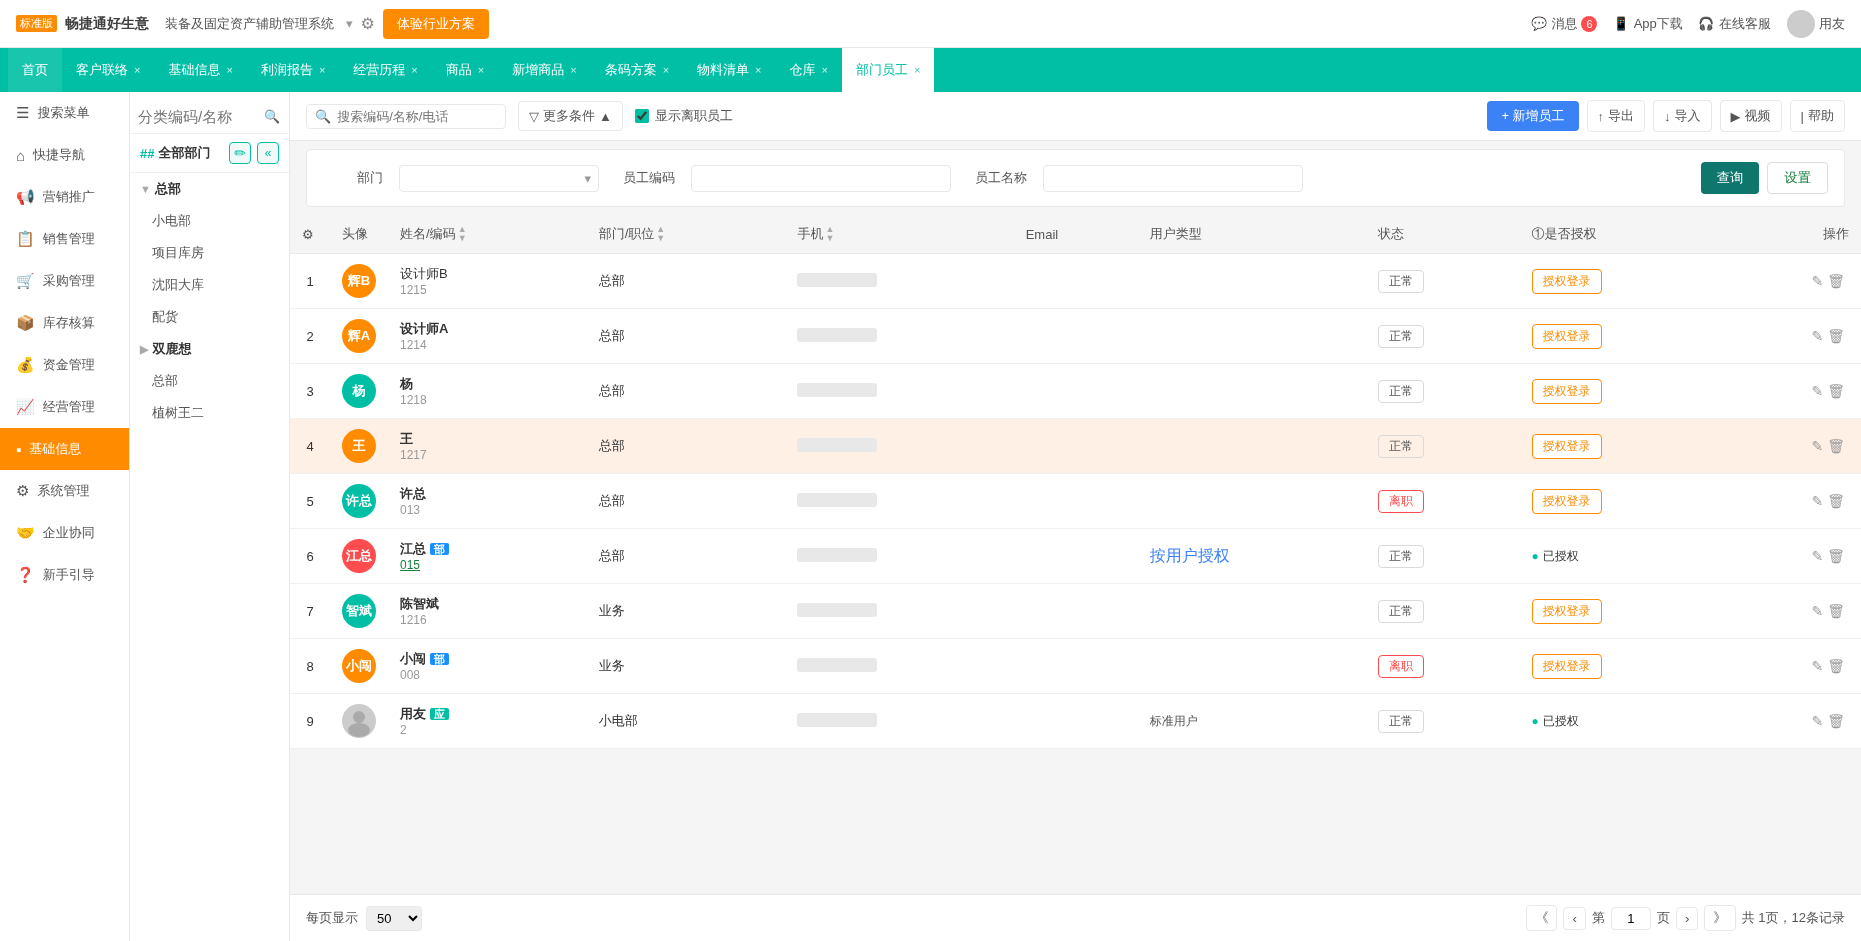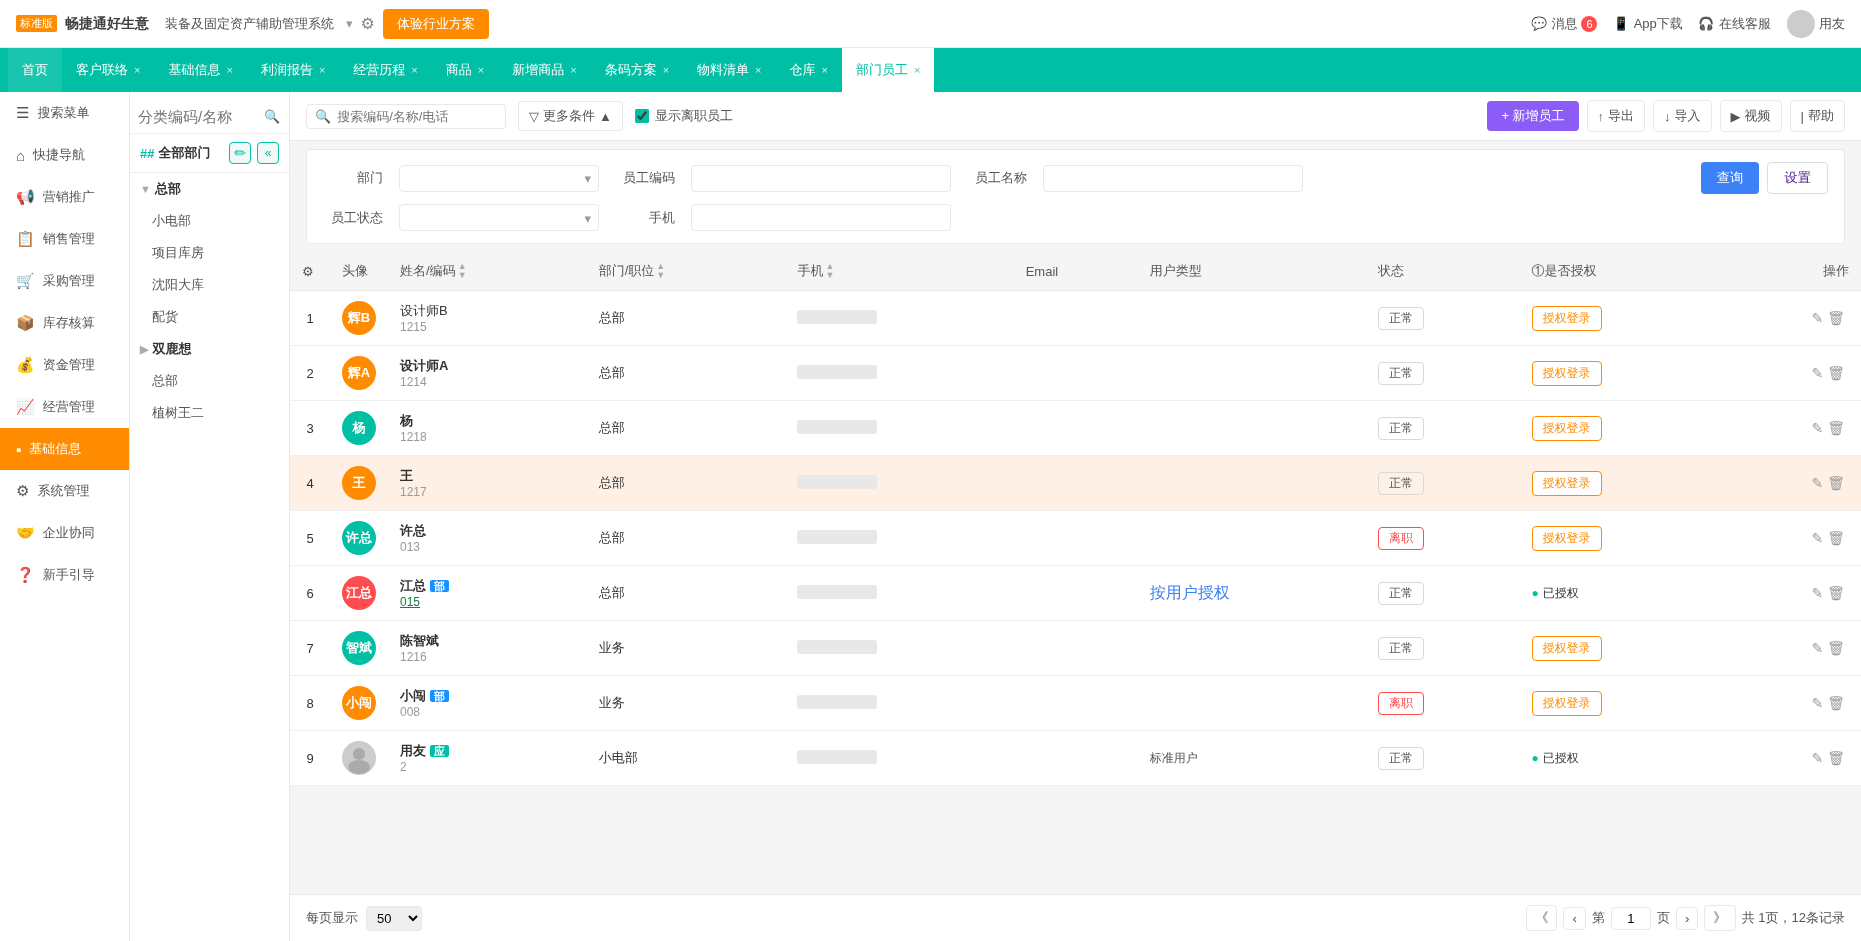--- a/index.html
+++ b/index.html
@@ -90,21 +90,21 @@
     }
     .search-input-wrap input { border: none; outline: none; font-size: 13px; width: 150px; }
     .filter-btn {
       display: flex; align-items: center; gap: 4px; color: #555;
       border: 1px solid #e8e8e8; border-radius: 4px; padding: 5px 10px;
       background: #fff; cursor: pointer; font-size: 13px;
     }
     .show-resigned { display: flex; align-items: center; gap: 6px; font-size: 13px; color: #555; }
     .checkbox-teal { accent-color: #00bfa5; width: 14px; height: 14px; }
     .right-actions { margin-left: auto; display: flex; gap: 8px; align-items: center; }
-    .btn-primary { background: #8b5cf6; color: #fff; border: none; border-radius: 4px; padding: 6px 14px; font-size: 13px; cursor: pointer; }
+    .btn-primary { background: #3b82f6; color: #fff; border: none; border-radius: 4px; padding: 6px 14px; font-size: 13px; cursor: pointer; }
     .btn-outline { background: #fff; color: #555; border: 1px solid #e8e8e8; border-radius: 4px; padding: 6px 10px; font-size: 13px; cursor: pointer; display: flex; align-items: center; gap: 4px; }
 
     
     .filter-panel {
       background: #fff; border: 1px solid #e8e8e8; border-radius: 4px;
       margin: 8px 16px; padding: 12px 16px;
     }
     .filter-row { display: flex; align-items: center; gap: 16px; margin-bottom: 10px; }
     .filter-row:last-child { margin-bottom: 0; }
     .filter-label { width: 60px; text-align: right; color: #555; font-size: 13px; flex-shrink: 0; }
@@ -113,22 +113,22 @@
       font-size: 13px; color: #333; background: #fff; min-width: 200px;
       appearance: none; cursor: pointer; position: relative;
     }
     .filter-input {
       border: 1px solid #e8e8e8; border-radius: 4px; padding: 5px 10px;
       font-size: 13px; color: #333; min-width: 220px; outline: none;
     }
     .filter-select-wrap { position: relative; display: inline-block; }
     .filter-select-wrap::after { content: '▾'; position: absolute; right: 8px; top: 50%; transform: translateY(-50%); color: #999; pointer-events: none; }
     .filter-btns { display: flex; gap: 8px; margin-left: auto; }
-    .btn-query { background: #3b82f6; color: #fff; border: none; border-radius: 4px; padding: 6px 16px; cursor: pointer; }
-    .btn-reset { background: #fff; color: #4c1d95; border: 1px solid #ddd; border-radius: 4px; padding: 6px 16px; cursor: pointer; }
+    .btn-query { background: #0f766e; color: #fff; border: none; border-radius: 4px; padding: 6px 16px; cursor: pointer; }
+    .btn-reset { background: #fff; color: #15803d; border: 1px solid #ddd; border-radius: 4px; padding: 6px 16px; cursor: pointer; }
 
     
     .table-wrap { flex: 1; overflow: auto; padding: 0; }
     table { width: 100%; border-collapse: collapse; background: #fff; }
     thead tr { background: #f5f5f5; }
     th {
       padding: 10px 12px; font-size: 13px; color: #555; font-weight: normal;
       border-bottom: 1px solid #e8e8e8; white-space: nowrap; text-align: left;
     }
     td {
@@ -394,30 +394,20 @@
               </select>
             </div>
             <span class="filter-label">员工编码</span>
             <input type="text" class="filter-input" style="width: 260px;">
             <span class="filter-label">员工名称</span>
             <input type="text" class="filter-input" style="width: 260px;">
             <div class="filter-btns">
               <button class="btn-query">查询</button>
               <button class="btn-reset">设置</button>
             </div>
-          </div>
-          <div class="filter-row">
-            <span class="filter-label">员工状态</span>
-            <div class="filter-select-wrap">
-              <select class="filter-select">
-                <option value=""></option>
-              </select>
-            </div>
-            <span class="filter-label">手机</span>
-            <input type="text" class="filter-input" style="width: 260px;">
           </div>
         </div>
 
         <div class="table-wrap">
           <table>
             <thead>
               <tr>
                 <th style="width:40px;">
                   <span>⚙</span>
                 </th>

